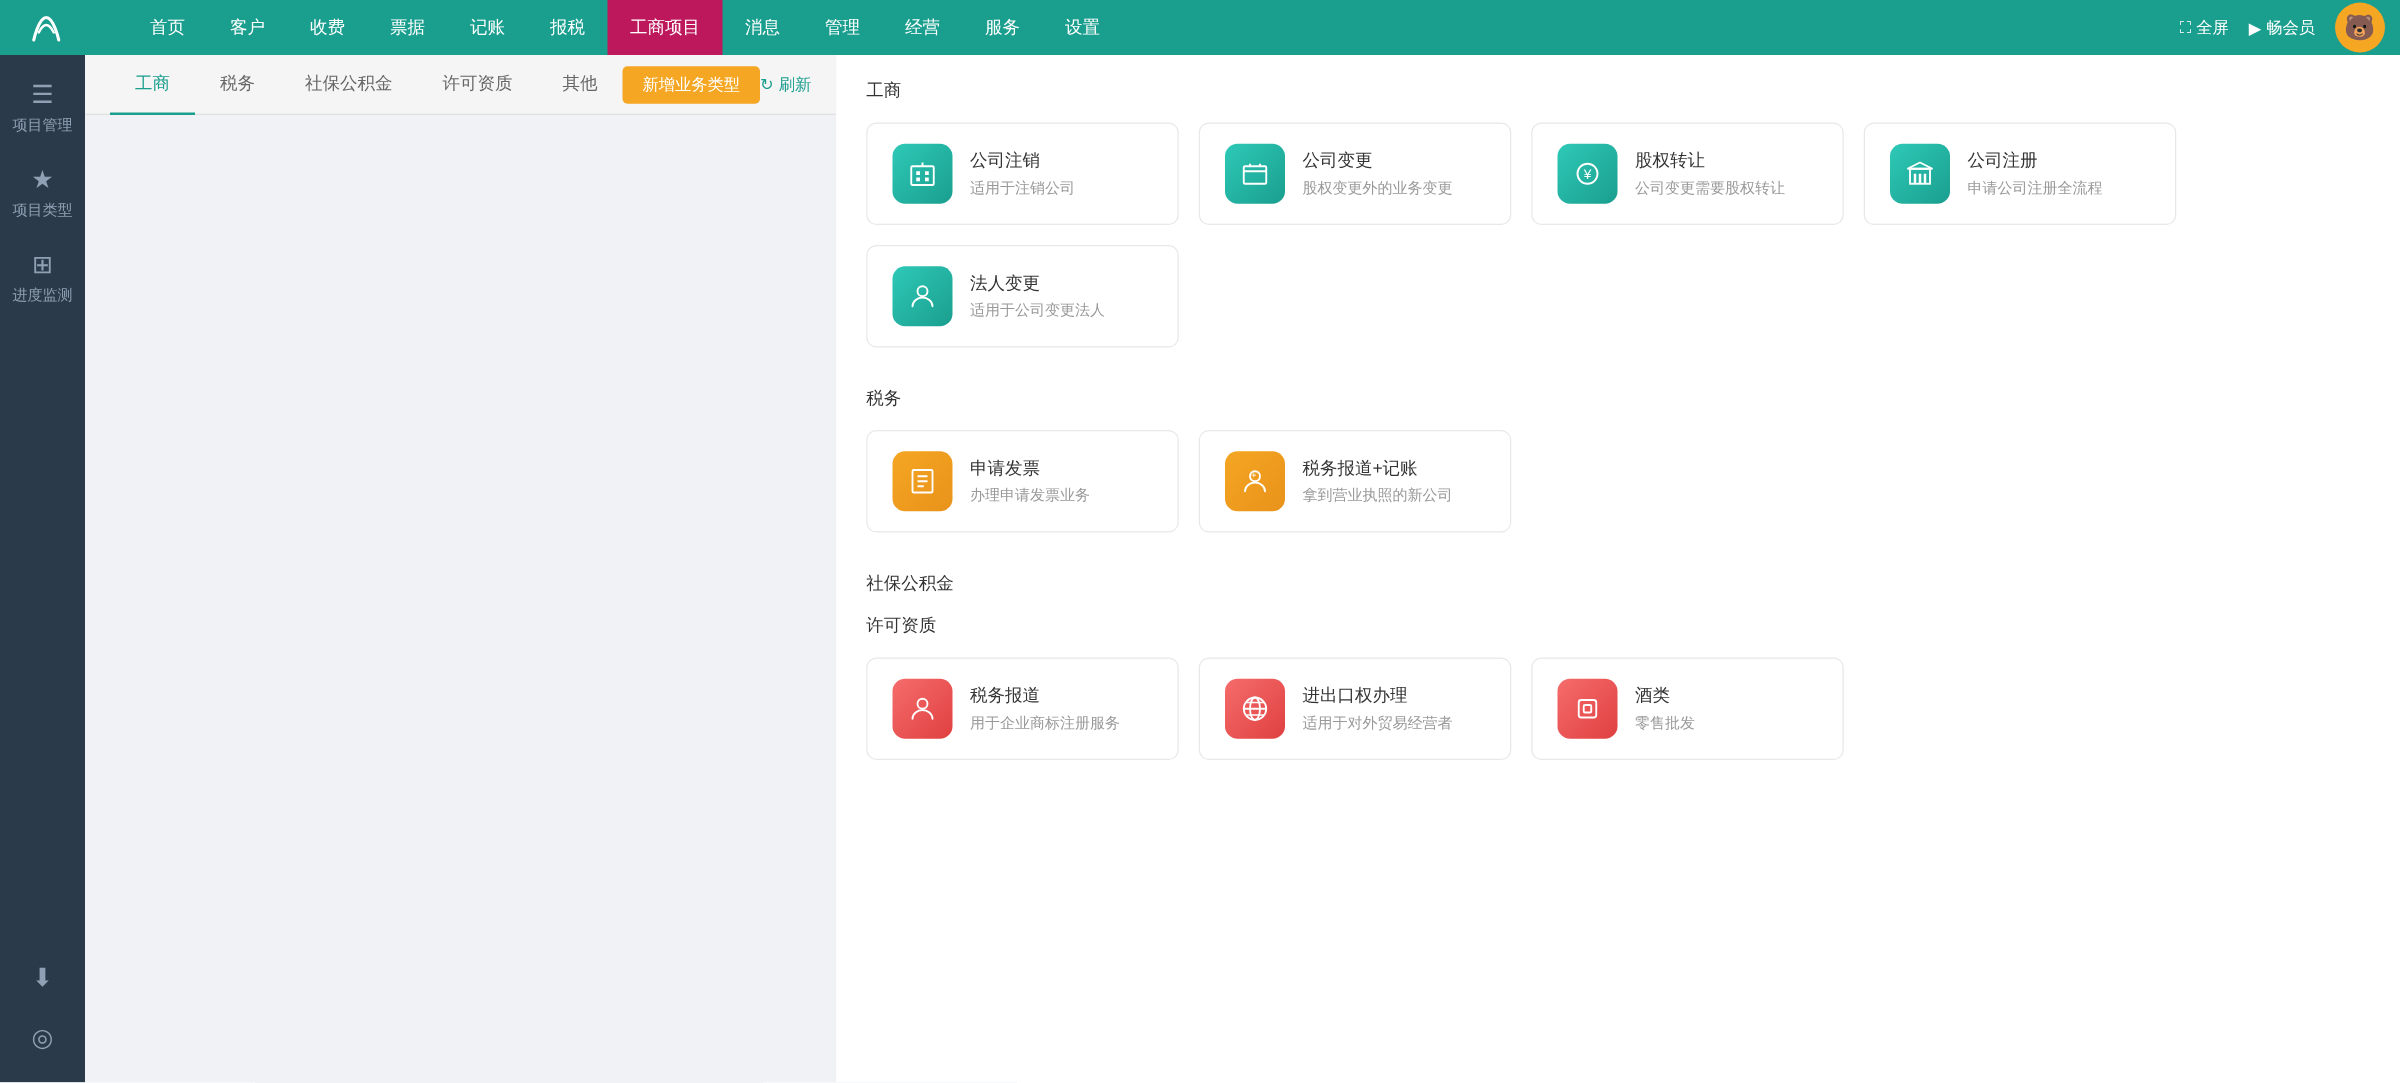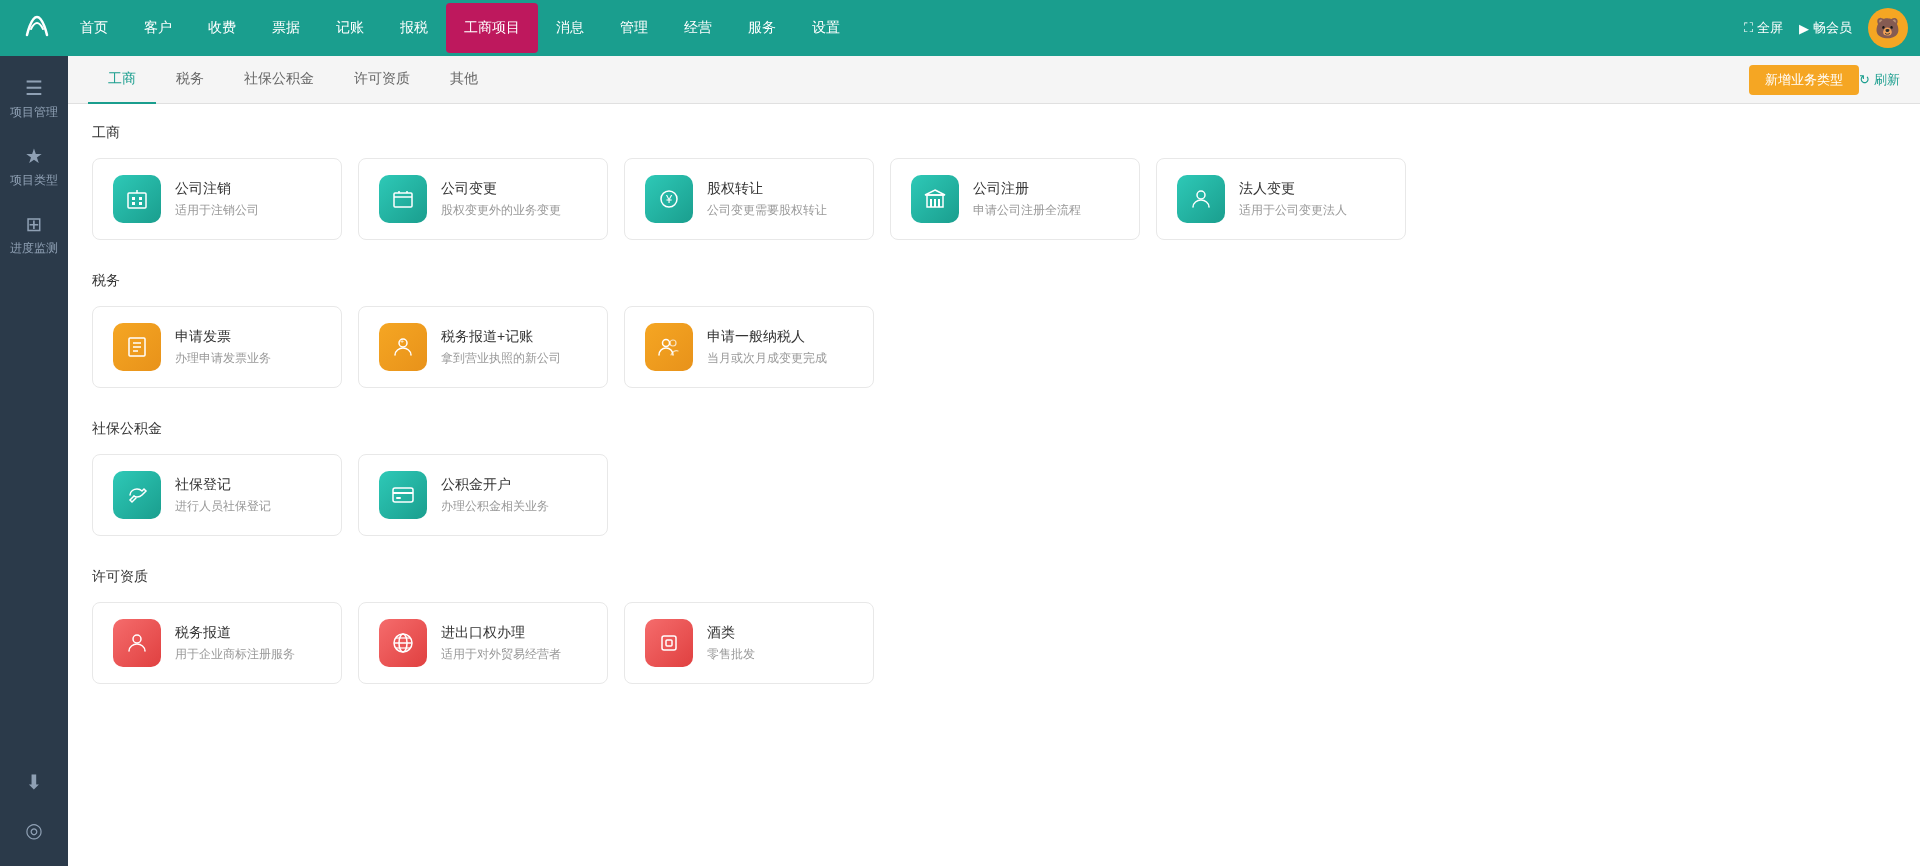--- a/index.html
+++ b/index.html
@@ -1,24 +1,26 @@
 <!DOCTYPE html>
 <html><head>
   <meta charset="utf-8">
   <style>
     * { box-sizing: border-box; margin: 0; padding: 0; }
     body { font-family: "Microsoft YaHei", "PingFang SC", sans-serif; background: #f0f2f5; width: 1920px; height: 866px; overflow: hidden; display: flex; flex-direction: column; }
 
     
     .top-nav {
-      height: 56px;
+      height: 44px;
       background: #1a9e8e;
       display: flex;
+      align-items: center;
       padding: 0 12px;
       flex-shrink: 0;
+      gap: 40px;
     }
     .top-nav-logo {
       width: 50px;
       height: 50px;
       display: flex;
       align-items: center;
       justify-content: center;
       flex-shrink: 0;
     }
     .top-nav-logo svg { width: 32px; height: 32px; }
@@ -115,21 +117,21 @@
       color: #8fa0b4;
       cursor: pointer;
       font-size: 20px;
       border-radius: 4px;
     }
 
     
     .content-area {
       flex: 1;
       display: flex;
-      flex-direction: column;
+      flex-direction: row;
       overflow: hidden;
     }
 
     
     .tabs-bar {
       background: #f5f5f5;
       border-bottom: 1px solid #e0e0e0;
       display: flex;
       align-items: center;
       padding: 0 20px;
@@ -429,63 +431,22 @@
                 <circle cx="12" cy="8" r="4" fill="none" stroke="white" stroke-width="1.5"></circle>
                 <path d="M4 20 C4 16 8 13 12 13 C16 13 20 16 20 20" fill="none" stroke="white" stroke-width="1.5" stroke-linecap="round"></path>
                 <text x="9" y="9" font-size="7" fill="white">+</text>
               </svg>
             </div>
             <div class="card-info">
               <div class="card-title">税务报道+记账</div>
               <div class="card-desc">拿到营业执照的新公司</div>
             </div>
           </div>
-          <div class="service-card">
-            <div class="card-icon orange">
-              <svg width="24" height="24" viewBox="0 0 24 24">
-                <circle cx="9" cy="8" r="3.5" fill="none" stroke="white" stroke-width="1.5"></circle>
-                <path d="M2 20 C2 16 5 13 9 13 C13 13 16 16 16 20" fill="none" stroke="white" stroke-width="1.5" stroke-linecap="round"></path>
-                <circle cx="16" cy="8" r="3" fill="none" stroke="rgba(255,255,255,0.7)" stroke-width="1.2"></circle>
-                <path d="M14 20 C15 17 18 15 21 16" fill="none" stroke="rgba(255,255,255,0.7)" stroke-width="1.2" stroke-linecap="round"></path>
-              </svg>
-            </div>
-            <div class="card-info">
-              <div class="card-title">申请一般纳税人</div>
-              <div class="card-desc">当月或次月成变更完成</div>
-            </div>
-          </div>
         </div>
         <div class="section-title">社保公积金</div>
-        <div class="cards-grid">
-          <div class="service-card">
-            <div class="card-icon teal">
-              <svg width="24" height="24" viewBox="0 0 24 24">
-                <path d="M5 12 C5 8 9 6 12 6 C14 6 16 7 17 8 L19 6 L21 8 L17 12 C16 13 14 14 12 14 C11 14 10 14 9 13" fill="none" stroke="white" stroke-width="1.5" stroke-linecap="round"></path>
-                <path d="M9 13 L5 17 L7 19 L11 15" fill="none" stroke="white" stroke-width="1.5" stroke-linecap="round"></path>
-              </svg>
-            </div>
-            <div class="card-info">
-              <div class="card-title">社保登记</div>
-              <div class="card-desc">进行人员社保登记</div>
-            </div>
-          </div>
-          <div class="service-card">
-            <div class="card-icon teal">
-              <svg width="24" height="24" viewBox="0 0 24 24">
-                <rect x="2" y="5" width="20" height="14" rx="2" fill="none" stroke="white" stroke-width="1.5"></rect>
-                <line x1="2" y1="10" x2="22" y2="10" stroke="white" stroke-width="2"></line>
-                <rect x="5" y="14" width="5" height="2" rx="1" fill="white"></rect>
-              </svg>
-            </div>
-            <div class="card-info">
-              <div class="card-title">公积金开户</div>
-              <div class="card-desc">办理公积金相关业务</div>
-            </div>
-          </div>
-        </div>
         <div class="section-title">许可资质</div>
         <div class="cards-grid">
           <div class="service-card">
             <div class="card-icon red">
               <svg width="24" height="24" viewBox="0 0 24 24">
                 <circle cx="12" cy="8" r="4" fill="none" stroke="white" stroke-width="1.5"></circle>
                 <path d="M4 20 C4 16 8 13 12 13 C16 13 20 16 20 20" fill="none" stroke="white" stroke-width="1.5" stroke-linecap="round"></path>
               </svg>
             </div>
             <div class="card-info">

